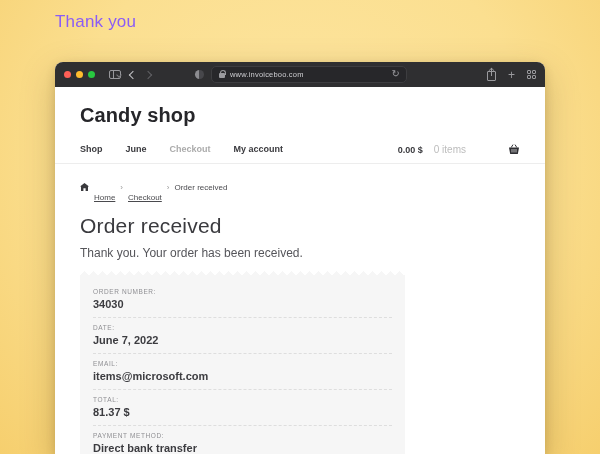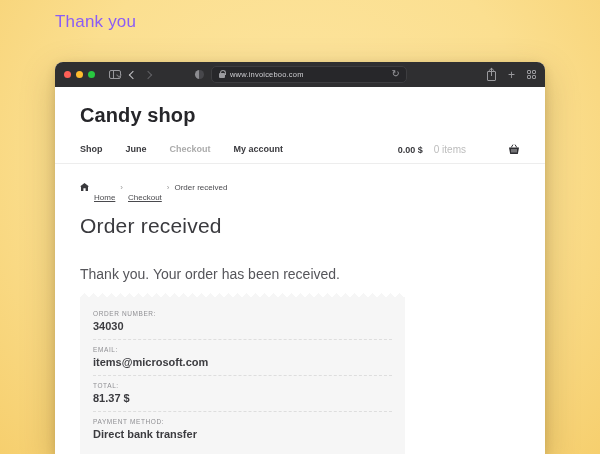--- a/index.html
+++ b/index.html
@@ -74,21 +74,21 @@
   .basket-ic svg { display:block; }
 
   .header-sep { border-bottom:1px solid #ededed; margin:8px -25px 0; }
 
   .breadcrumb { display:flex; align-items:center; gap:5px; margin-top:9px; font-size:8px; color:#4a4a4e; }
   .crumb-link { text-decoration:underline; cursor:pointer;margin-top:20px; }
   .crumb-sep { color:#9a9a9a; }
   .home-ic svg { display:block; margin-top:-1px; }
 
   .h1 { font-size:21px; font-weight:400; color:#3a3a3e; margin-top:12px; letter-spacing:.2px; }
-  .lead { font-size:14px; color:#55555a; margin-top:28px; }
+  .lead { font-size:12px; color:#55555a; margin-top:8px; }
 
   
   .receipt { position:relative; width:325px; margin-top:10px; background:#f6f6f6; padding:12px 13px 10px; }
   .receipt::before, .receipt::after {
     content:""; position:absolute; left:0; right:0; height:5px;
     background-repeat:repeat-x; background-size:9px 9px;
   }
   .receipt::before { top:0;
     background-image:linear-gradient(135deg,#fff 4px,transparent 0),linear-gradient(-135deg,#fff 4px,transparent 0); }
   .receipt::after { bottom:0;
@@ -181,20 +181,24 @@
 
     <div class="h1">Order received</div>
     <div class="lead">Thank you. Your order has been received.</div>
 
     <div class="receipt">
       <div class="o-row">
         <div class="o-label">ORDER NUMBER:</div>
         <div class="o-value">34030</div>
       </div>
       <div class="o-row">
+        <div class="o-label">DATE:</div>
+        <div class="o-value">June 7, 2022</div>
+      </div>
+      <div class="o-row">
         <div class="o-label">EMAIL:</div>
         <div class="o-value">items@microsoft.com</div>
       </div>
       <div class="o-row">
         <div class="o-label">TOTAL:</div>
         <div class="o-value">81.37 $</div>
       </div>
       <div class="o-row">
         <div class="o-label">PAYMENT METHOD:</div>
         <div class="o-value">Direct bank transfer</div>

